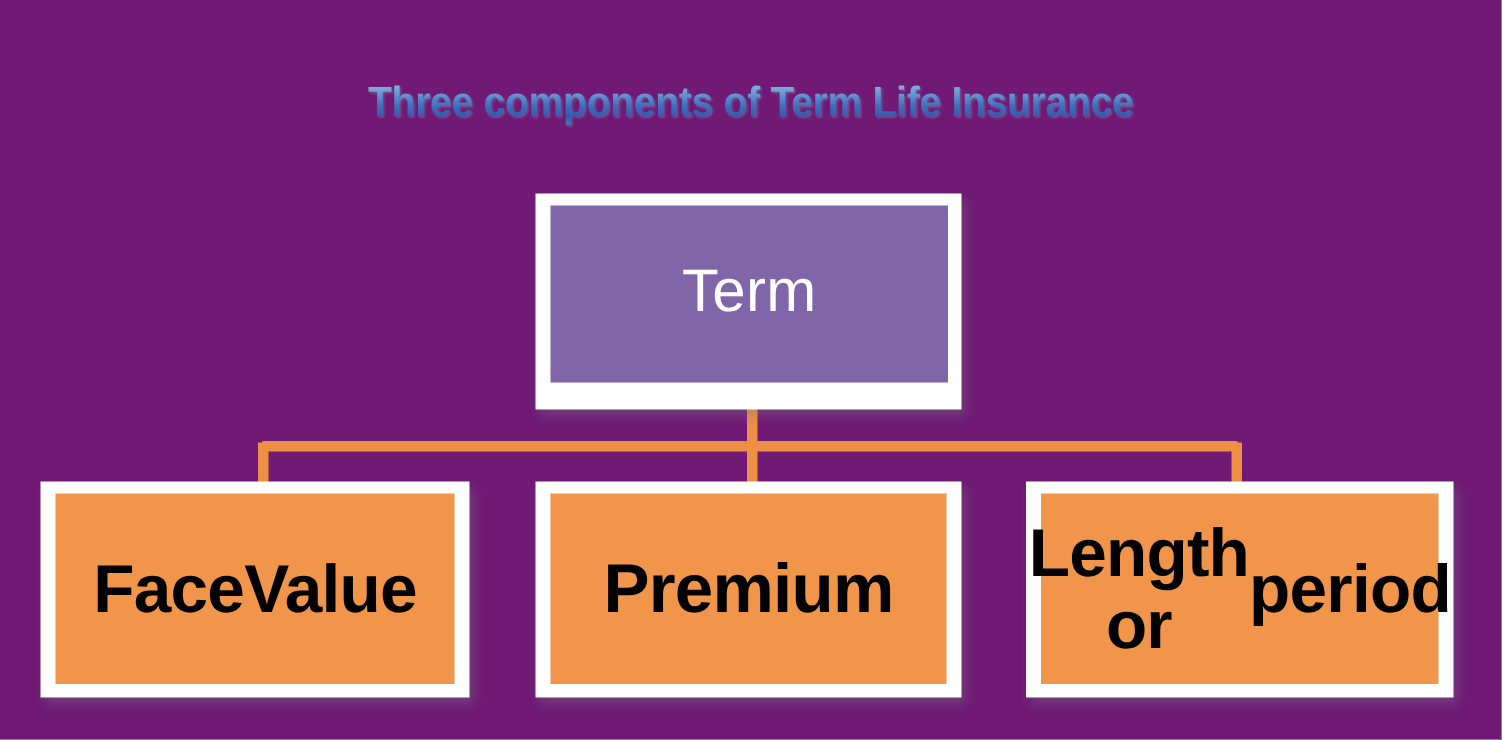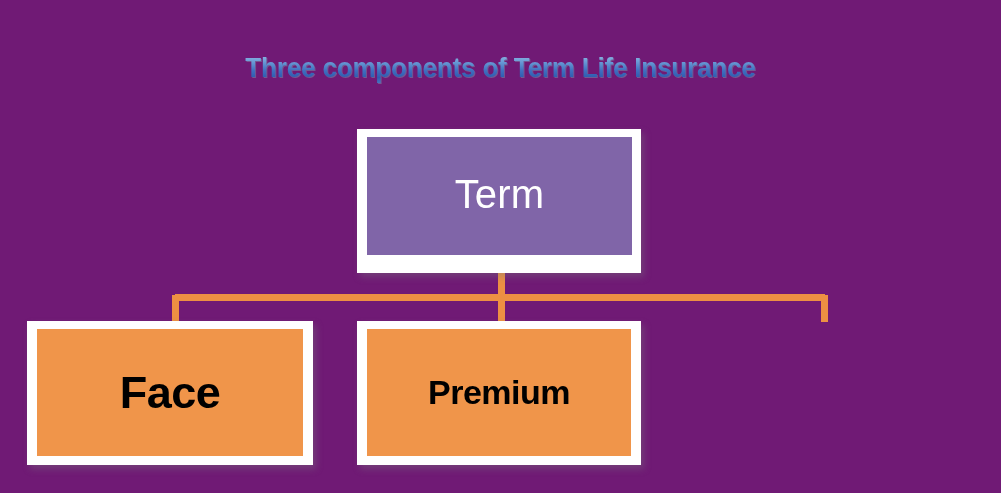--- a/index.html
+++ b/index.html
@@ -96,21 +96,21 @@
     background: #f0954a;
     color: #000000;
     font-weight: bold;
     font-size: 45px;
     letter-spacing: -0.5px;
   }
   #leaf-face-value  { left: 27px;  width: 286px; }
   #leaf-premium     { left: 357px; width: 284px; }
   #leaf-length      { left: 684px; width: 285px; }
 
-  #leaf-premium .fill { font-size: 34px; }
+  #leaf-premium .fill { font-size: 46px; }
 
   
   #connector {
     position: absolute;
     left: 0;
     top: 262px;
     width: 1001px;
     height: 70px;
     pointer-events: none;
   }
@@ -141,23 +141,31 @@
     <div class="fill">
       <span>Term</span>
         <br>
     </div>
   </div>
 
   <div class="node leaf" id="leaf-face-value">
     <div class="fill">
       <span>Face</span>
         <br>
+      <span>Value</span>
     </div>
   </div>
 
   <div class="node leaf" id="leaf-premium">
     <div class="fill">
       <span>Premium</span>
     </div>
   </div>
 
+  <div class="node leaf" id="leaf-length">
+    <div class="fill">
+      <span>Length or</span>
+        <br>
+      <span>period</span>
+    </div>
+  </div>
 
 </div>
 
 </body></html>

